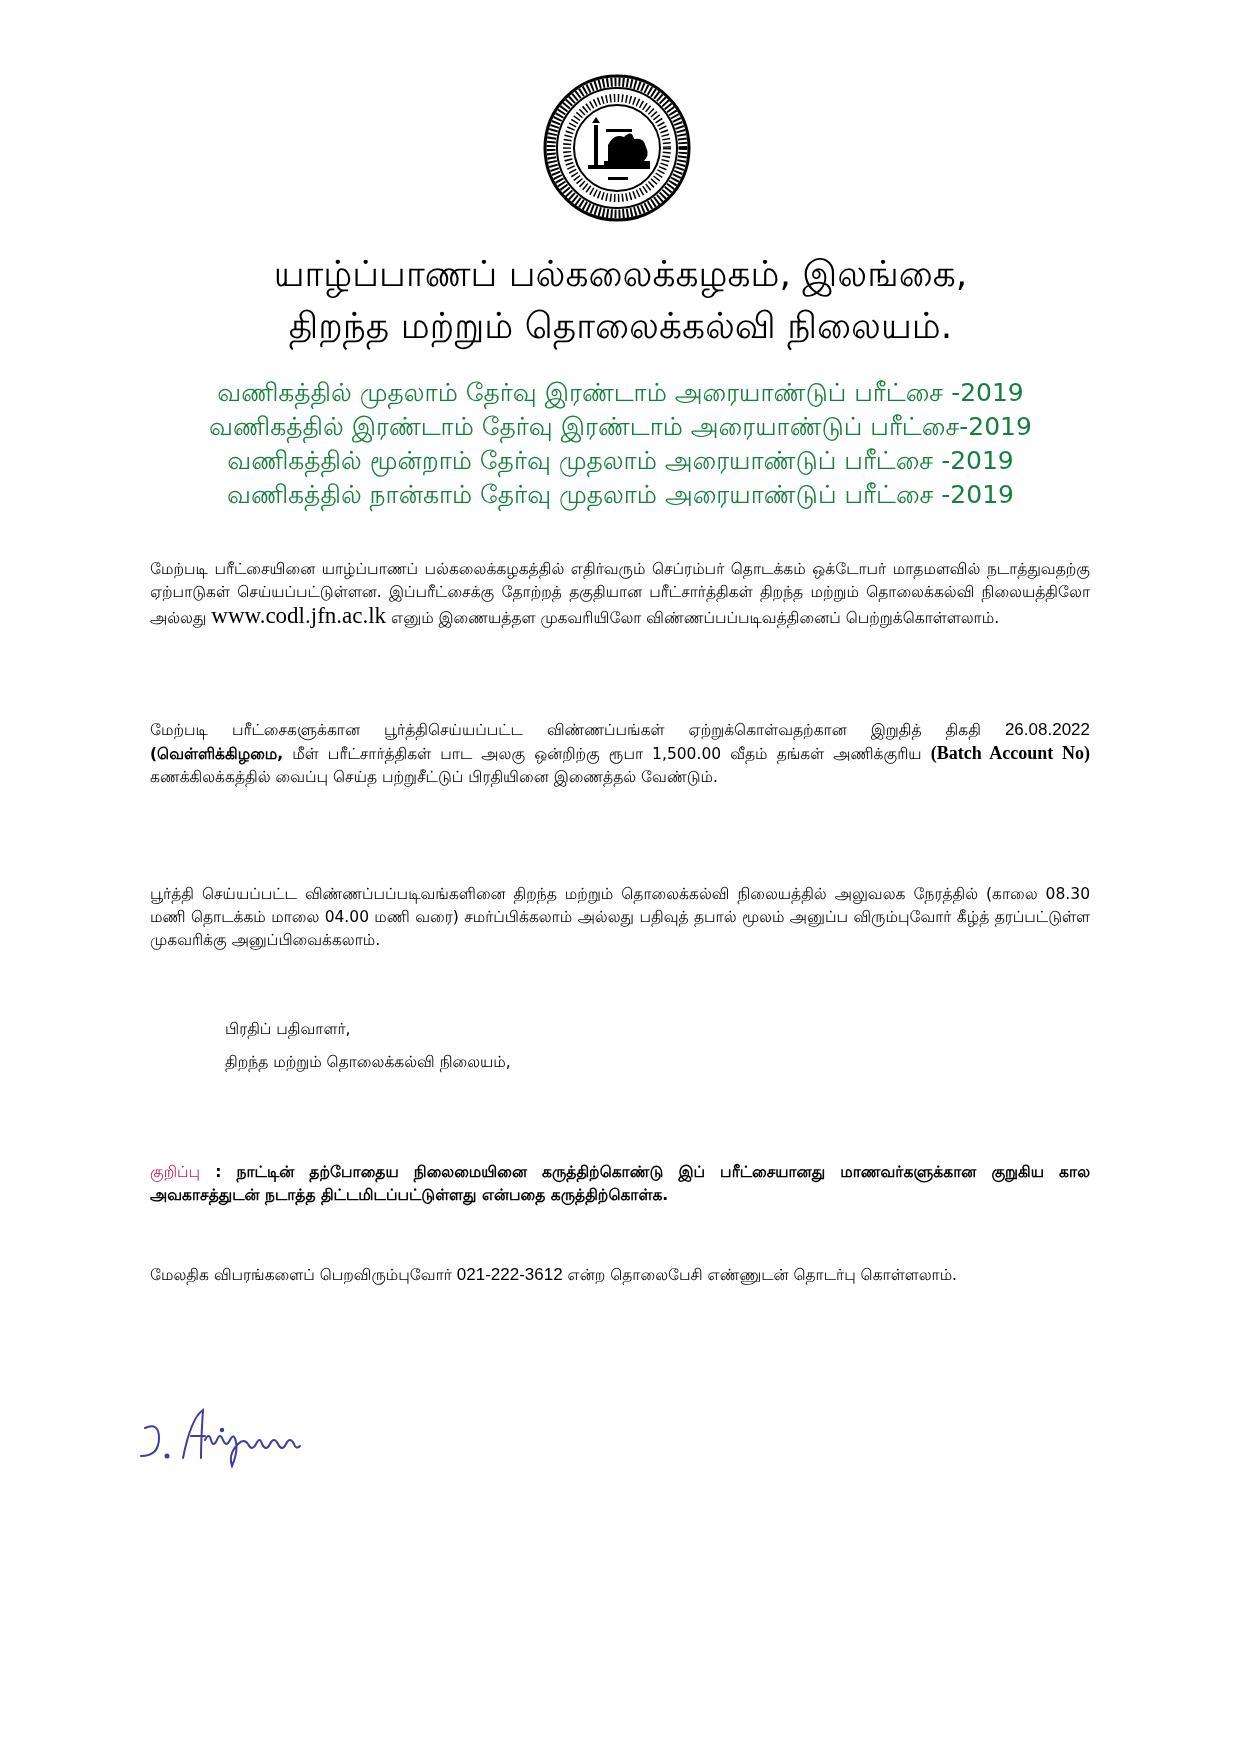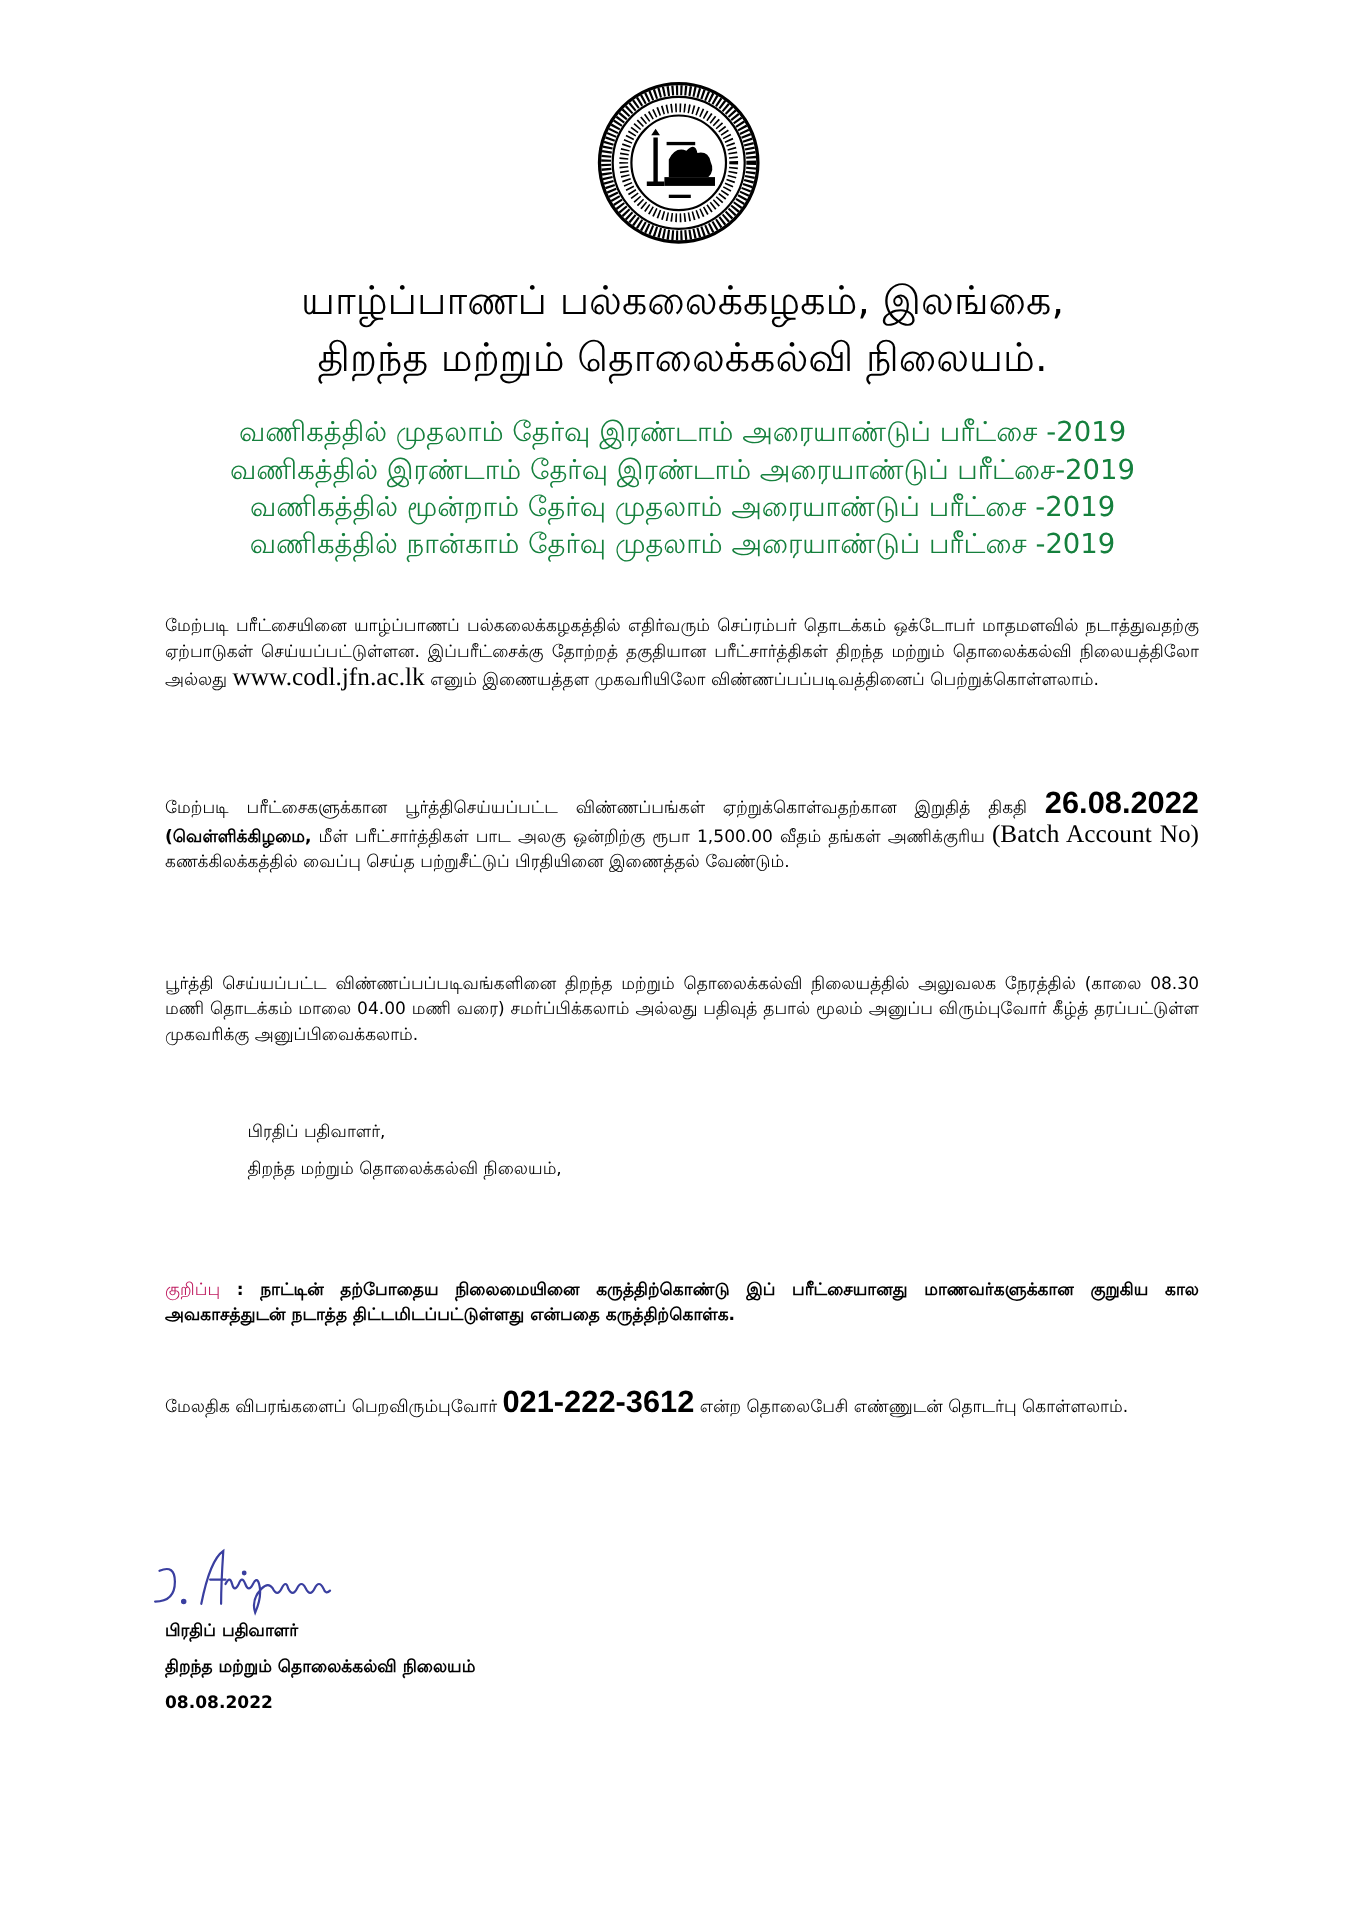--- a/index.html
+++ b/index.html
@@ -19,22 +19,22 @@
 
     .para { position: absolute; left: 150px; width: 940px; font-size: 15.5px; line-height: 23px;
             text-align: justify; text-align-last: left; }
     .p1 { top: 558px; }
     .p2 { top: 718px; }
     .p3 { top: 883px; }
     .p4 { top: 1161px; font-weight: bold; }
     .p5 { top: 1263px; }
 
     .url { font-family: "Liberation Serif", serif; font-size: 23px; }
-    .bold-num { font-weight: bold; font-size: 28px; font-family: "Liberation Sans", sans-serif; }
-    .bold-serif { font-weight: normal; font-family: "Liberation Serif", serif; font-size: 23px; }
+    .bold-num { font-weight: normal; font-size: 17px; font-family: "Liberation Sans", sans-serif; }
+    .bold-serif { font-weight: bold; font-family: "Liberation Serif", serif; font-size: 18px; }
     .bold { font-weight: bold; }
     .note-label { color: #be185d; font-weight: normal; }
 
     .address { position: absolute; left: 225px; top: 1013px; font-size: 15.5px; line-height: 33px; }
 
     .signature { position: absolute; left: 135px; top: 1400px; width: 260px; height: 70px; }
     .sign-block { position: absolute; left: 150px; top: 1466px; font-size: 15.5px; line-height: 33px;
                   font-weight: bold; }
   </style>
 </head>
@@ -98,19 +98,14 @@
     <g fill="none" stroke="#3a3fa0" stroke-width="2" stroke-linecap="round">
       <path d="M10 28 q14 -6 14 10 q0 18 -18 18"></path>
       <circle cx="32" cy="56" r="1.5" fill="#3a3fa0"></circle>
       <path d="M48 58 q8 -40 20 -48 q-2 30 -2 48"></path>
       <path d="M56 36 h14"></path>
       <path d="M70 40 q4 -8 6 0 q2 8 6 0 q3 -8 6 0 q3 8 7 0 q4 -8 6 2 q2 10 -4 24 q-4 -12 6 -22 q6 -6 10 0 q4 8 8 0 q4 -8 6 0 q4 8 8 0 q4 -8 8 0 q4 8 8 0 q4 -8 8 0 q2 6 6 2"></path>
       <circle cx="87" cy="30" r="1.2" fill="#3a3fa0"></circle>
     </g>
   </svg>
 
-  <div class="sign-block">
-    <div>பிரதிப் பதிவாளர்</div>
-    <div>திறந்த மற்றும் தொலைக்கல்வி நிலையம்</div>
-    <div>08.08.2022</div>
-  </div>
 
 </div>
 
 </body></html>

